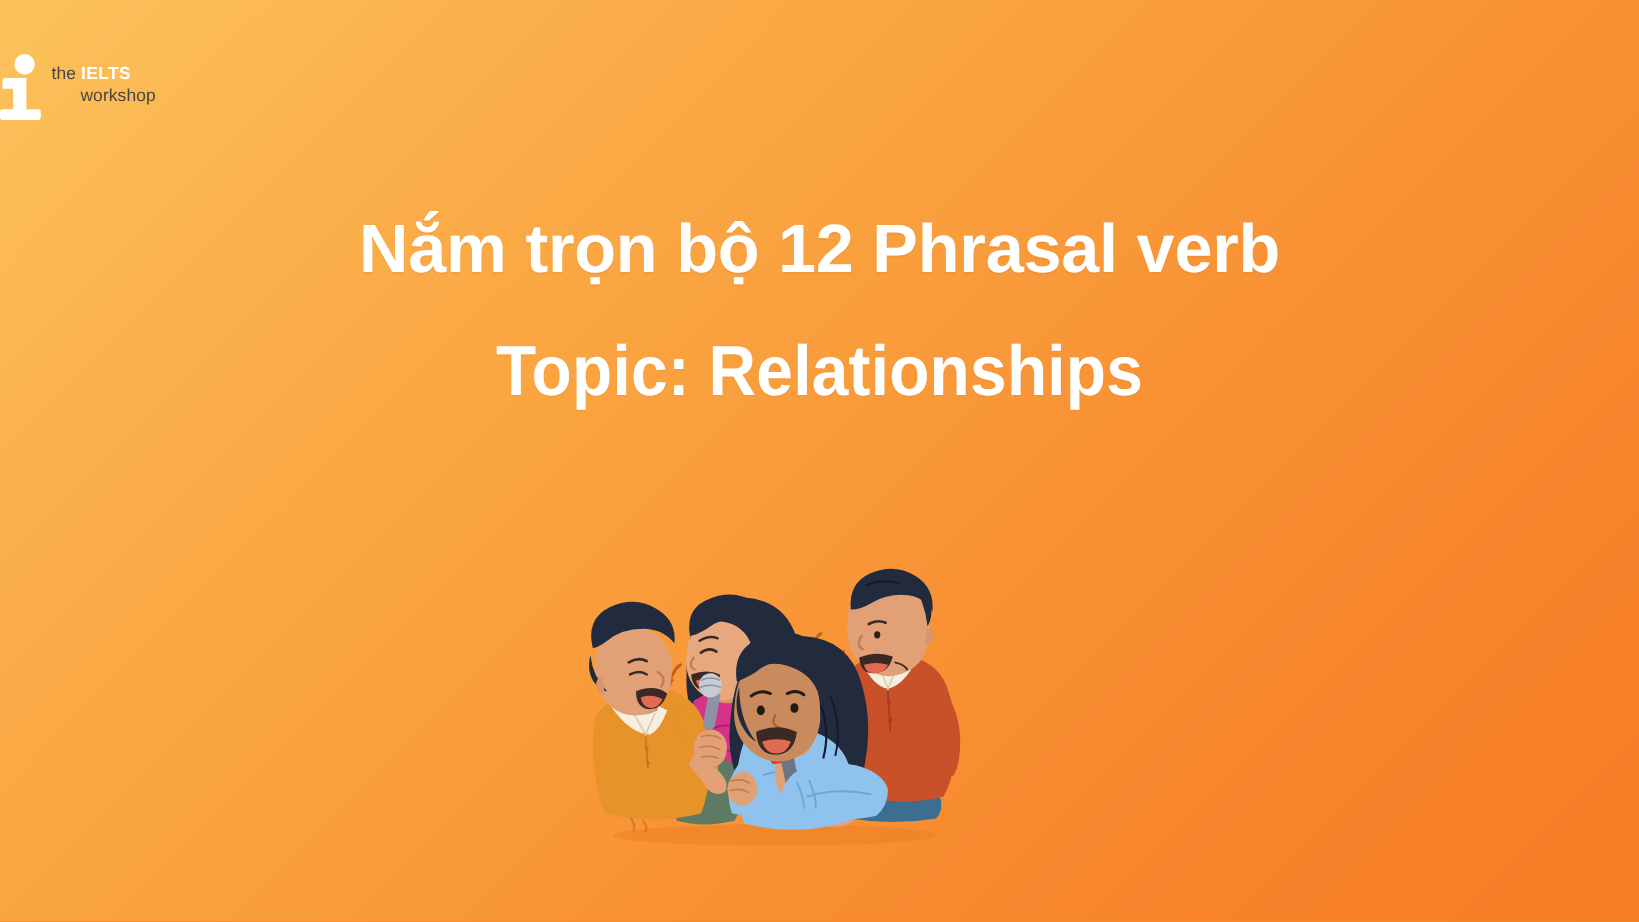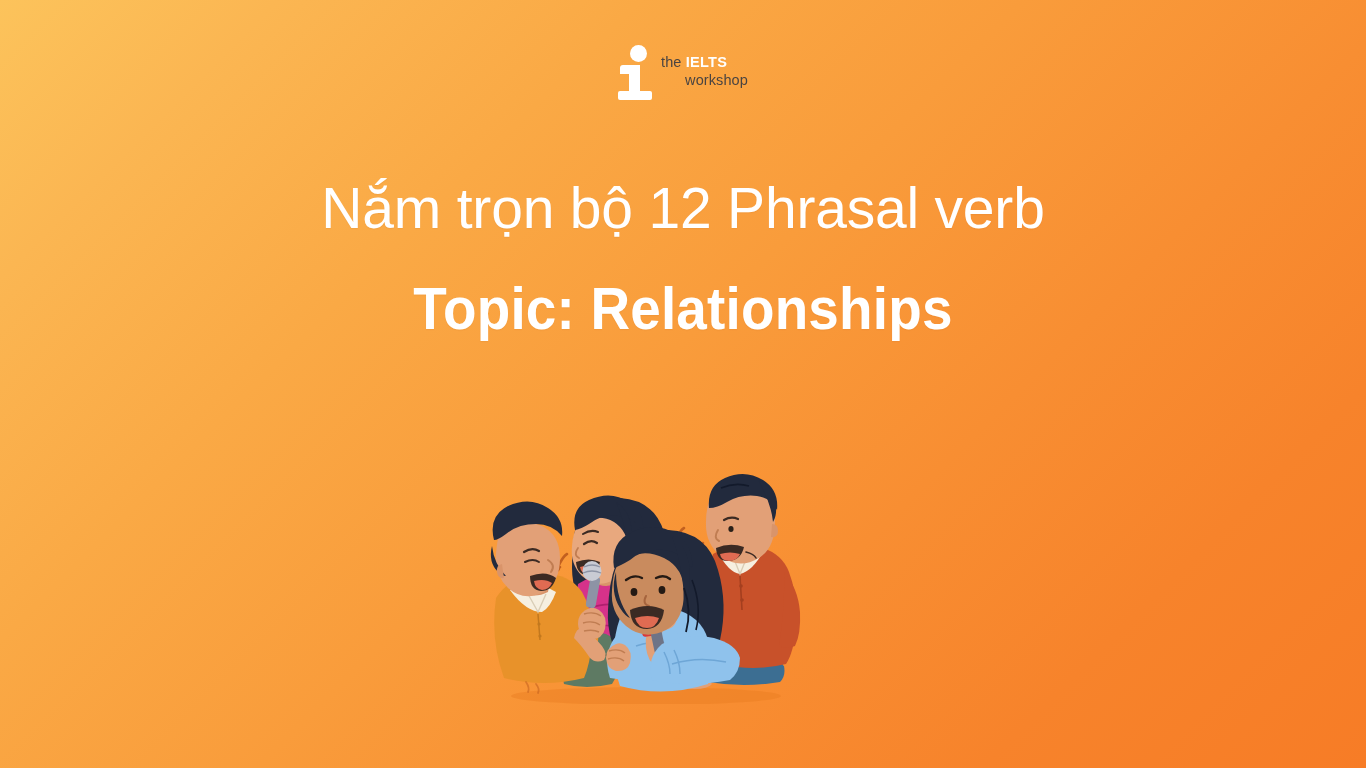--- a/index.html
+++ b/index.html
@@ -31,21 +31,21 @@
     overflow: hidden;
   }
 
   
   .logo-block {
     position: absolute;
     top: 44px;
     left: 0;
     width: 1366px;
     display: flex;
-    justify-content: center;
+    justify-content: flex-start;
     align-items: center;
   }
   .logo-inner {
     display: flex;
     align-items: center;
     gap: 9px;
   }
   .logo-mark {
     width: 34px;
     height: 56px;
@@ -116,21 +116,21 @@
   .headings {
     position: absolute;
     top: 176px;
     left: 0;
     width: 1366px;
     text-align: center;
   }
   .headline-main {
     margin: 0;
     font-size: 57px;
-    font-weight: 400;
+    font-weight: 700;
     color: #ffffff;
     letter-spacing: -0.2px;
     line-height: 1.15;
     white-space: nowrap;
     text-shadow: 0 1px 1px rgba(180,90,20,0.10);
   }
   .headline-sub {
     margin: 0;
     padding-top: 34px;
     font-size: 59px;

